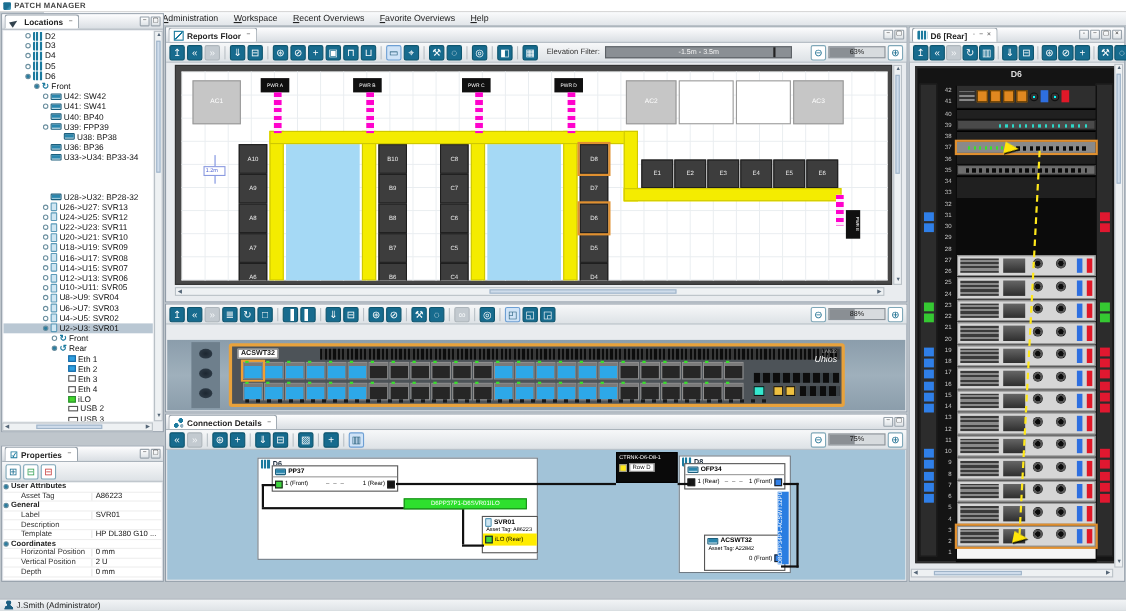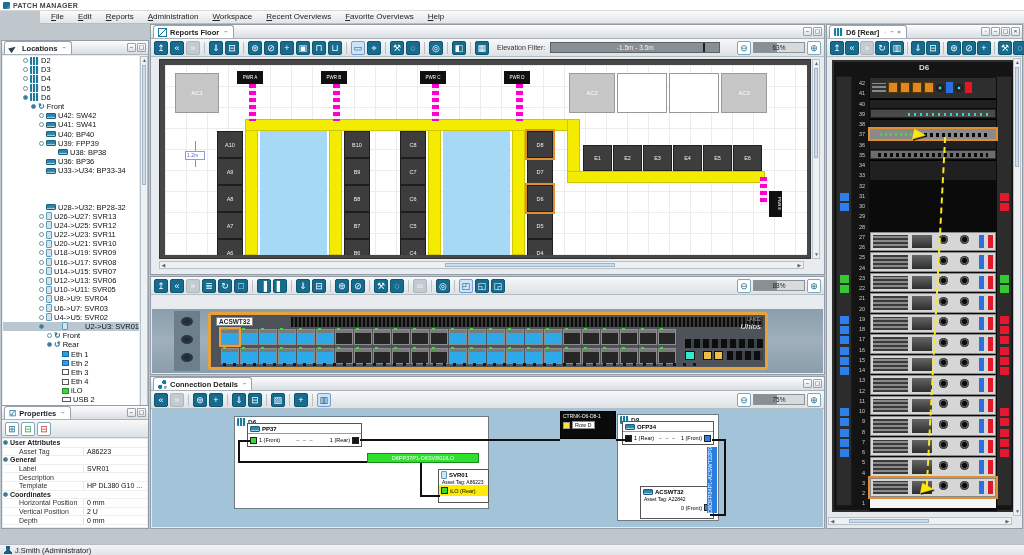--- a/index.html
+++ b/index.html
@@ -24,21 +24,21 @@
 .tbtn.dis{background:#c3cad0;border-color:#aeb6bc;color:#f3f6f8;}
 .tbtn.act{background:#cfe3f7;border-color:#6d9fd4;color:#14506e;}
 .tbtn.white{background:#fff;color:#176b8e;border-color:#7fa7b8;}
 .tbtn.green{color:#2e9e4f;}
 .tbtn.red{color:#c43434;}
 .tsep{width:1px;height:12px;background:#b9c0c6;margin:0 2px;flex:none;}
 .spacer{flex:1;}
 
 #tree{position:absolute;left:1px;top:15px;right:9px;bottom:9px;background:#fff;overflow:hidden;}
 .trow{display:flex;align-items:center;height:9.2px;gap:2px;white-space:nowrap;}
-.trow.sel{background:#b9c7d3;justify-content:space-between;}
+.trow.sel{background:#b9c7d3;}
 .trow span.lbl{font-size:7.5px;color:#111;}
 .knob{width:5px;height:5px;border:1px solid #6b8f9f;border-radius:50%;background:#fff;flex:none;}
 .knob.o{background:#2a7da0;}
 .knob.n{visibility:hidden;}
 .i-rack{width:9px;height:8px;background:repeating-linear-gradient(90deg,#1b7a9e 0 2px,#e8f4f8 2px 3px);border-radius:1px;flex:none;}
 .i-front,.i-rear{font-size:8px;line-height:8px;color:#1b7a9e;font-weight:bold;flex:none;}
 .i-panel{width:10px;height:6px;background:linear-gradient(#2a86ad 60%,#cfe8f2);border:1px solid #1c5f7d;border-radius:1px;flex:none;}
 .i-server{width:6px;height:8px;background:#cfe6f2;border:1px solid #5b9ab8;border-radius:1px;flex:none;}
 .i-pb{width:7px;height:6px;background:#2f9fe0;border:1px solid #1565a0;flex:none;}
 .i-pw{width:7px;height:6px;background:#fff;border:1px solid #555;flex:none;}
@@ -180,21 +180,21 @@
       <span class="mi">File</span>
       <span class="mi">Edit</span>
       <span class="mi">Reports</span>
       <span class="mi">Administration</span>
       <span class="mi">Workspace</span>
       <span class="mi">Recent Overviews</span>
       <span class="mi">Favorite Overviews</span>
       <span class="mi">Help</span>
     </div>
 
-  <div class="panel" id="loc-panel" style="left:1px;top:40px;width:148px;height:381px;">
+  <div class="panel" id="loc-panel" style="left:1px;top:12px;width:148px;height:381px;">
     <div class="tabrow">
       <div class="tab">
         <span class="i-dart"></span>
         <span>Locations</span>
         <span class="tabaux">−</span>
       </div>
       <div class="wbtns">
           <span class="wbtn">−</span>
           <span class="wbtn">▢</span>
         </div>

